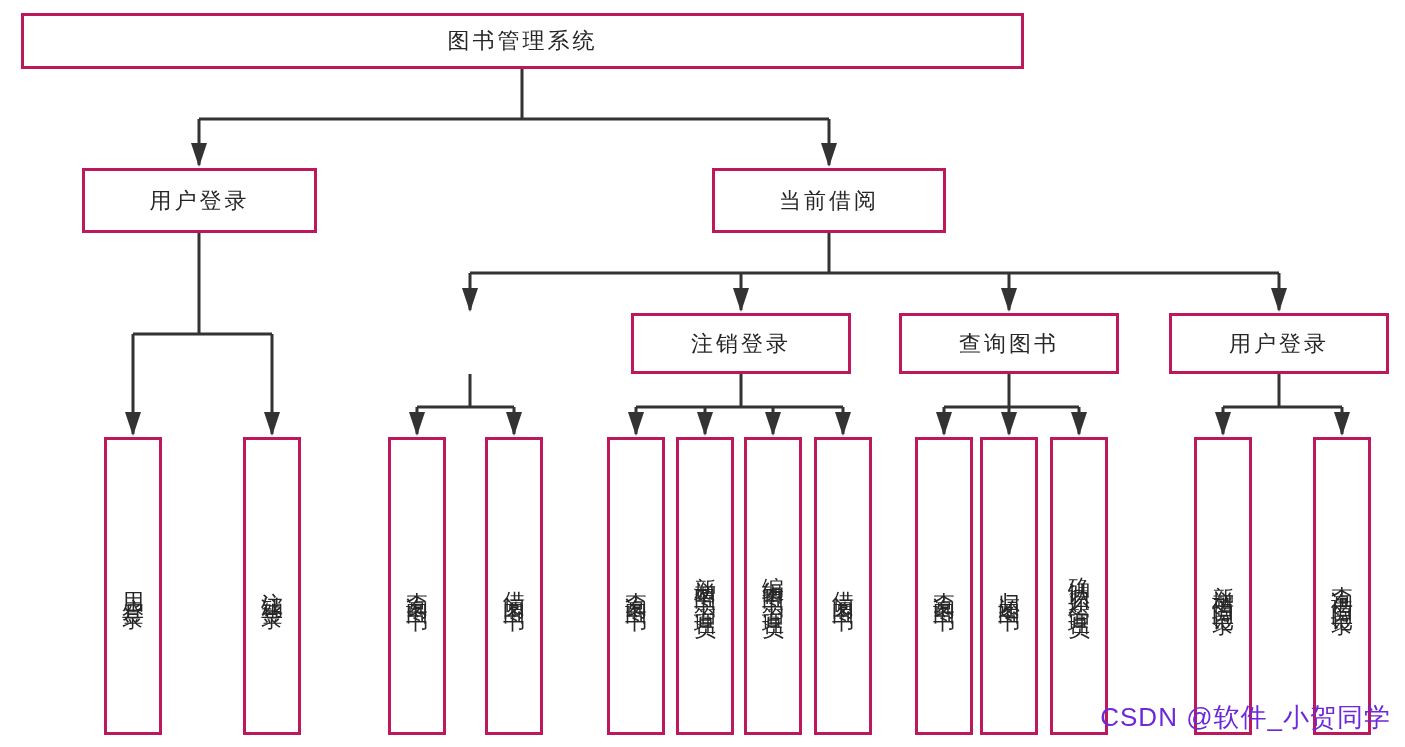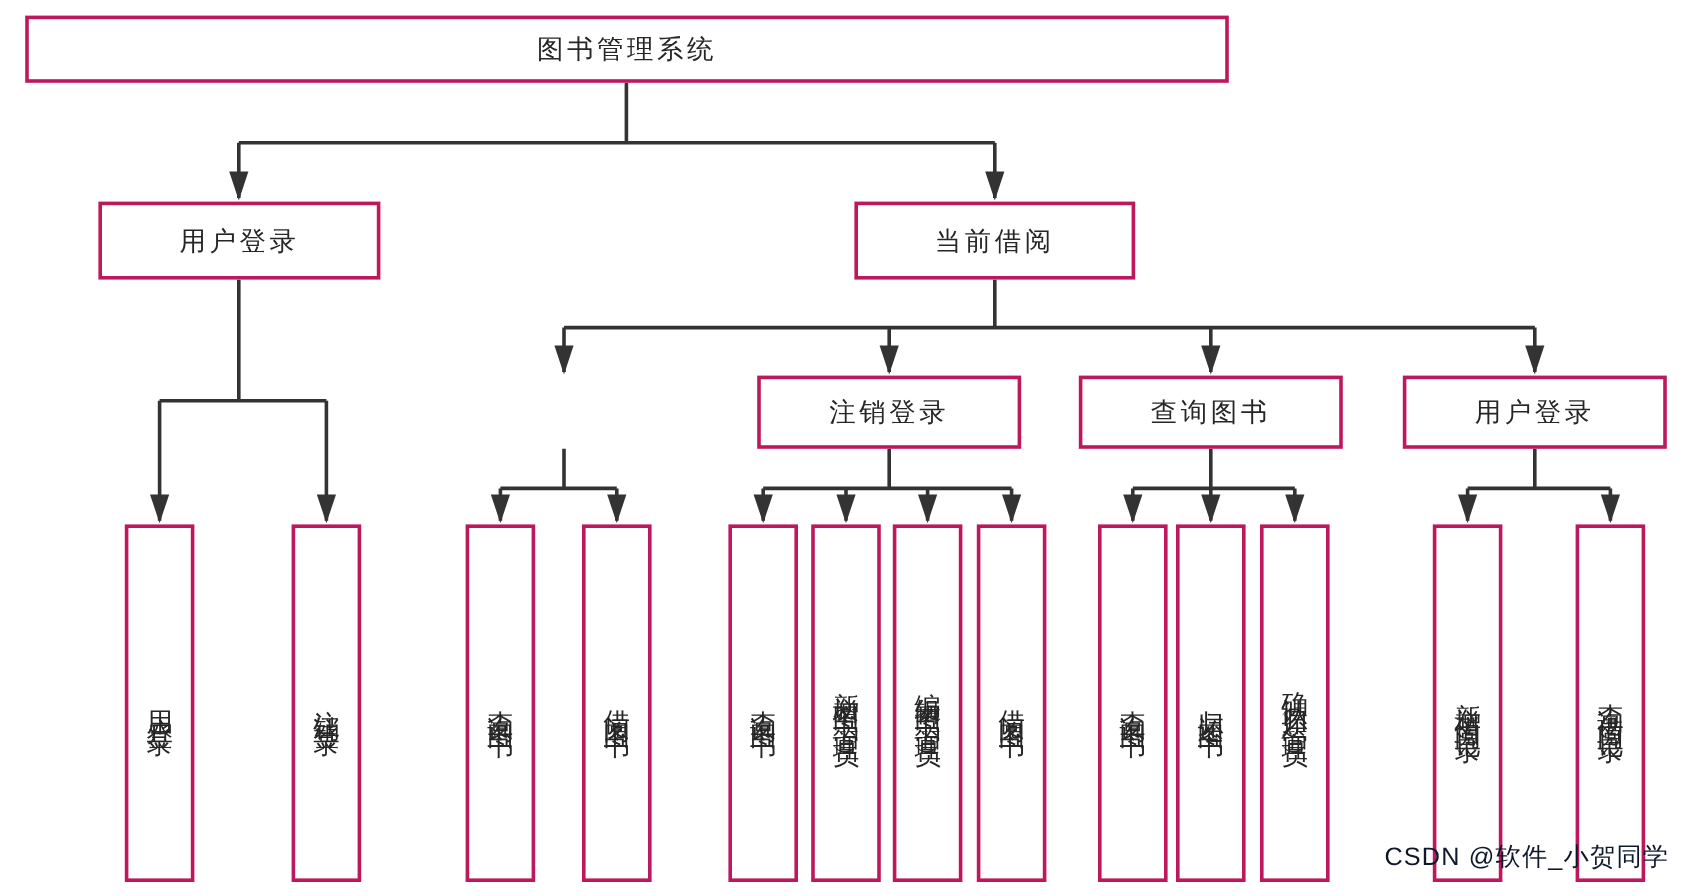--- a/index.html
+++ b/index.html
@@ -43,23 +43,23 @@
     stroke:#333333;
     stroke-width:3;
   }
   #connectors polygon{
     fill:#333333;
     stroke:none;
   }
   .watermark{
     position:absolute;
     top:700px;right:14px;
-    font-size:21px;
+    font-size:26px;
     letter-spacing:1px;
-    color:#0f172a;
+    color:#6d28d9;
     white-space:nowrap;
   }
 </style>
 </head>
 <body>
 
 <div id="canvas">
 
   <svg id="connectors" viewBox="0 0 1405 747">
     <g>

